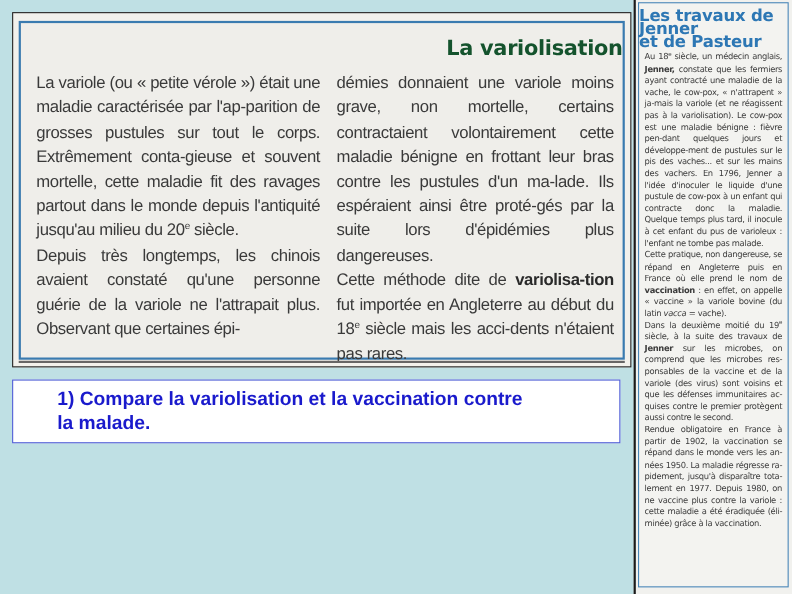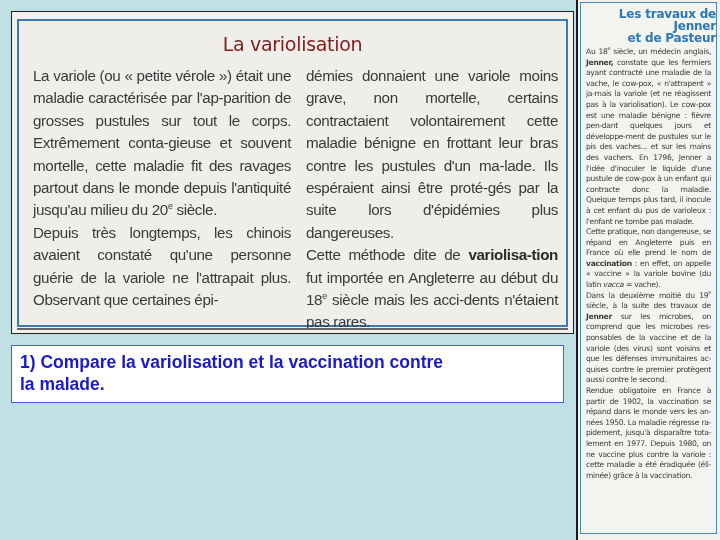--- a/index.html
+++ b/index.html
@@ -13,22 +13,22 @@
     border:1.5px solid #222; background:#f2f1ec; box-sizing:border-box;
   }
   .scan-left .inner-frame {
     position:absolute; left:5px; top:7px; right:5px; bottom:6px;
     border:2px solid #3a7bb0; box-sizing:border-box; background:#efeeea;
   }
   .scan-left .inner-frame::after {
     content:""; position:absolute; left:-2px; right:-2px; bottom:-5px; height:2px; background:#666;
   }
   .title {
-    position:absolute; left:0; right:0; top:12px; text-align:center;
-    font-family:"DejaVu Sans", sans-serif; font-weight:normal; font-size:19px; color:#7f1d1d;
+    position:absolute; left:0; right:0; top:12px; text-align:right;
+    font-family:"DejaVu Sans", sans-serif; font-weight:bold; font-size:19px; color:#14532d;
     letter-spacing:-0.3px;
   }
   .col {
     position:absolute; top:44px; width:258px;
     font-family:Liberation Sans, sans-serif; font-size:15.2px; line-height:22.4px;
     color:#3a3a3a; text-align:justify; letter-spacing:-0.35px;
   }
   .col.left { left:14px; }
   .col.right { left:287px; width:252px; }
   .col p { margin:0; }
@@ -38,38 +38,38 @@
   .scan-right {
     position:absolute; left:576px; top:0; width:144px; height:540px;
     background:#f1f1ee; box-sizing:border-box;
     border-left:2px solid #1a1a1a;
   }
   .scan-right .inner-frame {
     position:absolute; left:2px; top:2px; right:3px; bottom:6px;
     border:1.5px solid #4a87b8; box-sizing:border-box; background:#f3f3f0;
   }
   .side-title {
-    text-align:right; color:#2d77b4; font-weight:bold; font-size:12px; line-height:12px;
+    text-align:left; color:#2d77b4; font-weight:bold; font-size:15px; line-height:12px;
     margin-top:5px; letter-spacing:-0.2px;
   }
   .side-text {
     margin:3px 5px 0 5px; font-size:7.6px; line-height:10.6px; color:#3c3c3c;
     text-align:justify; letter-spacing:-0.3px;
   }
   .side-text p { margin:0; }
   .side-text sup { font-size:5px; }
 
   .question {
     position:absolute; left:11px; top:345px; width:553px; height:58px;
     background:#ffffff; border:1.5px solid #4d5cd6; box-sizing:border-box;
     padding:5px 8px 0 8px;
   }
   .question span {
     font-family:"Liberation Sans", sans-serif; font-weight:bold; font-size:17.5px;
-    line-height:22px; color:#1a1acc; display:block;
+    line-height:22px; color:#1a1acc; display:block;margin-left:32px;
   }
 </style>
 </head>
 <body>
 
 <div class="scan-left">
   <div class="inner-frame">
     <div class="title">La variolisation</div>
     <div class="col left">
       <p><span>La variole (ou « petite vérole ») était une maladie caractérisée par l'ap-parition de grosses pustules sur tout le corps. Extrêmement conta-gieuse et souvent mortelle, cette maladie fit des ravages partout dans le monde depuis l'antiquité jusqu'au milieu du 20</span><sup>e</sup><span> siècle.</span></p>

